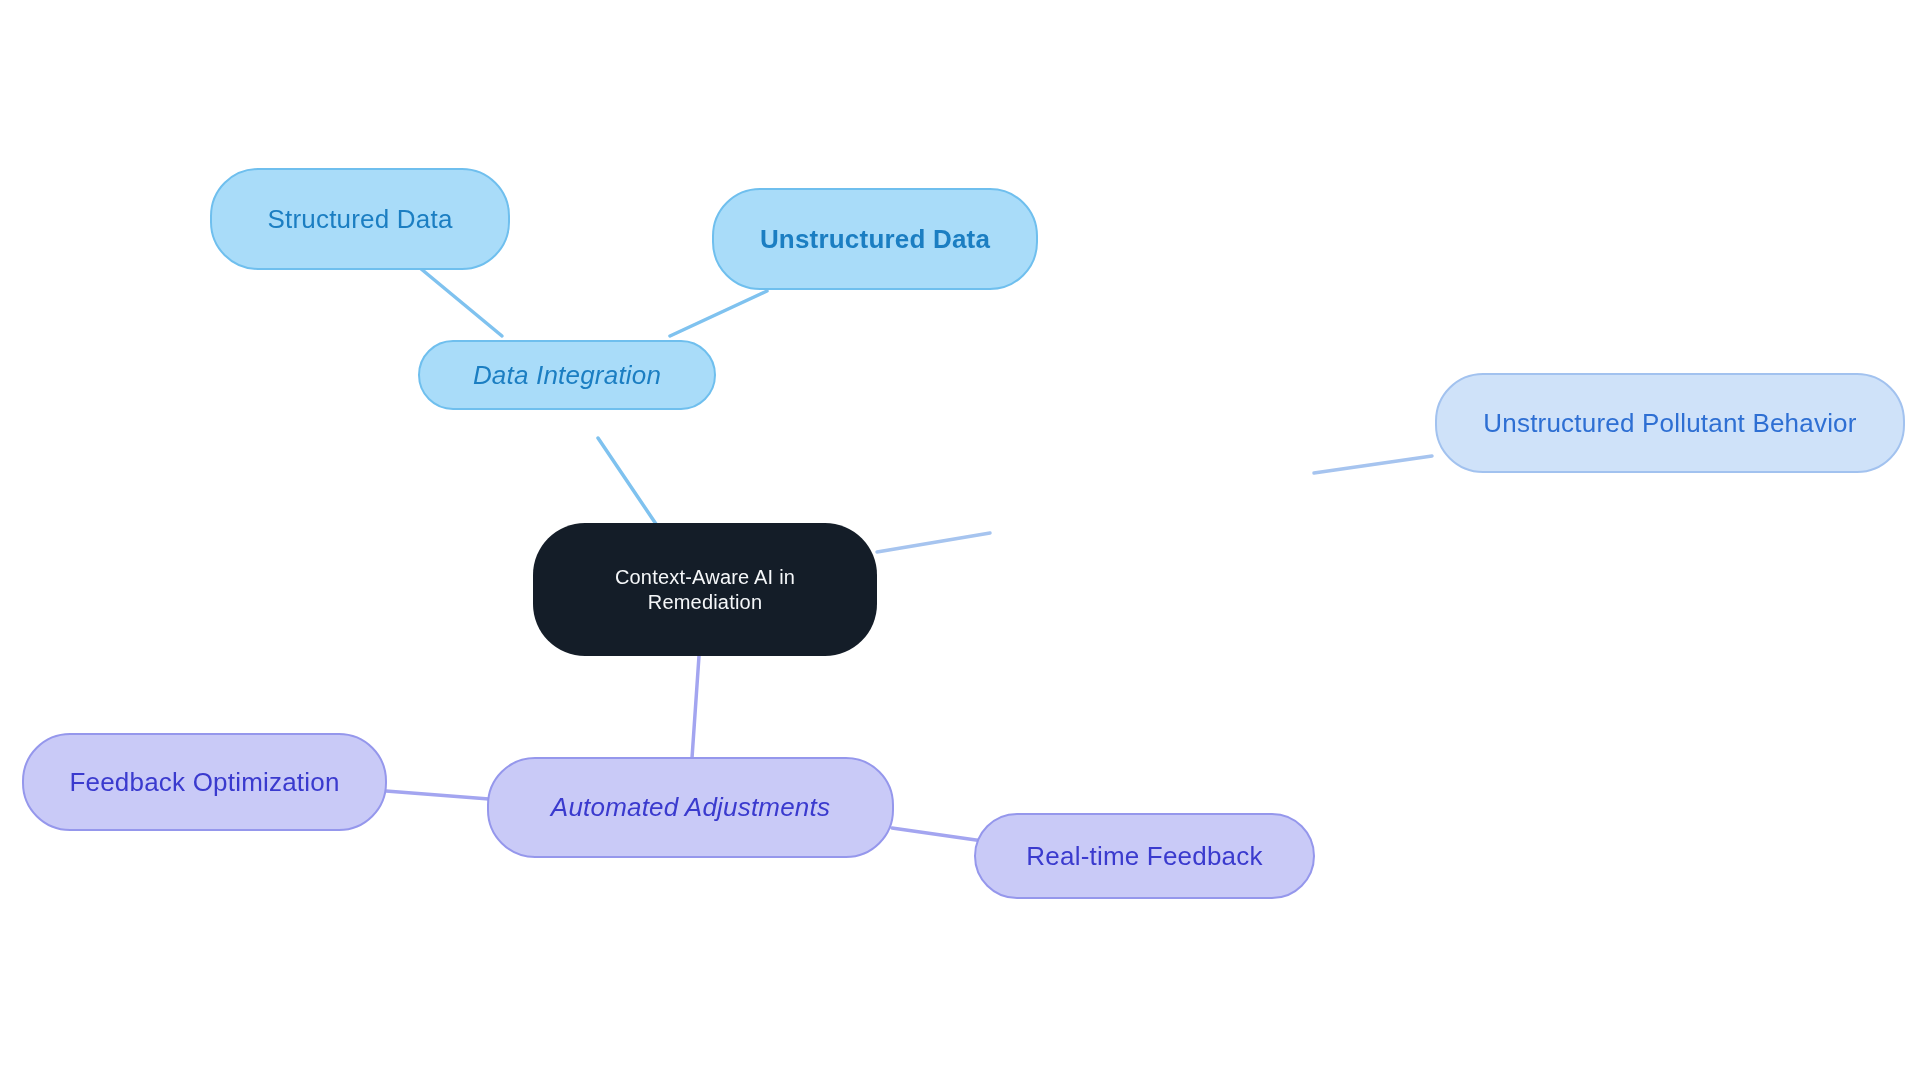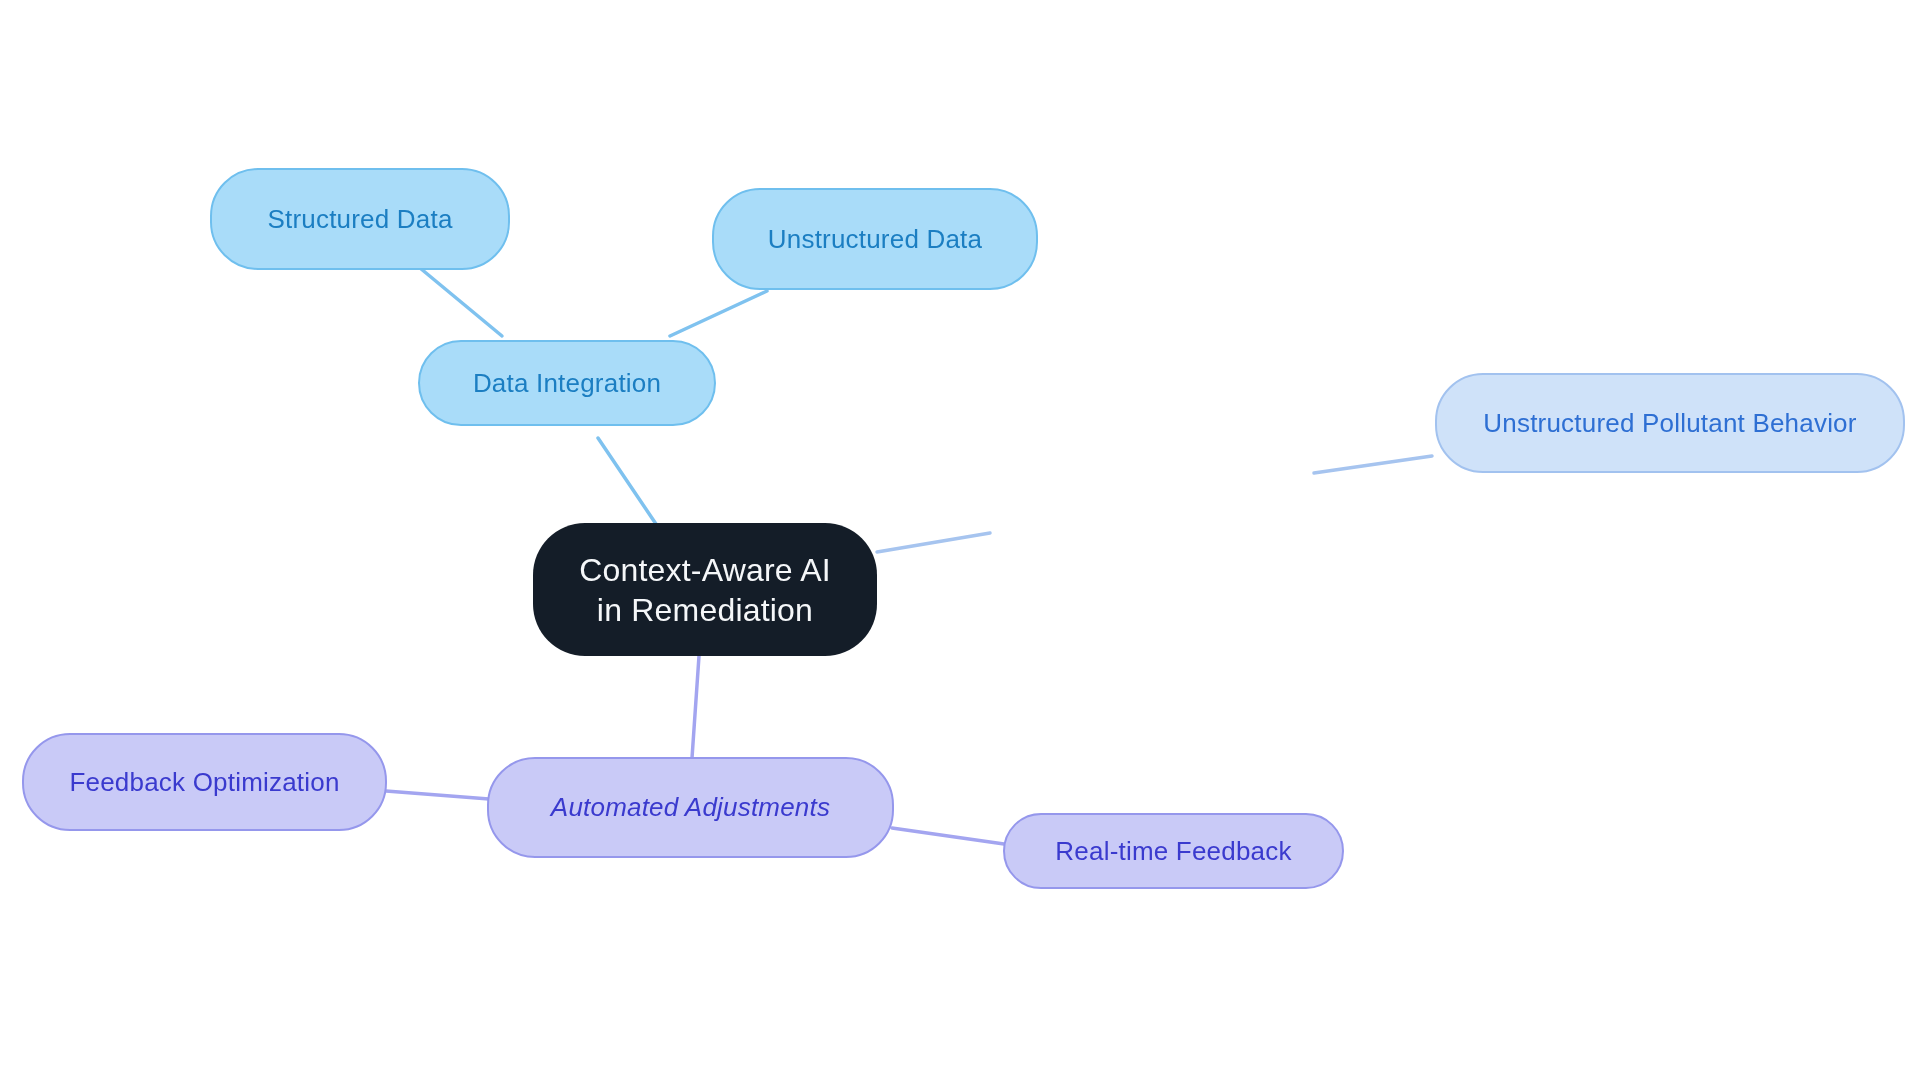--- a/index.html
+++ b/index.html
@@ -35,21 +35,21 @@
     font-size: 26px;
     line-height: 1.25;
     letter-spacing: 0.2px;
     cursor: default;
     white-space: nowrap;
   }
   .node.center {
     background: var(--center-fill, #141d28);
     color: var(--center-text, #f5f7f9);
     border-radius: 52px;
-    font-size: 32px;
+    font-size: 20px;
     white-space: normal;
     padding: 0 40px;
   }
   .node.sky {
     background: var(--sky-fill, #a9dcf9);
     border: 2px solid var(--sky-border, #6fbfee);
     color: var(--sky-text, #1b7ec2);
   }
   .node.periwinkle {
     background: var(--peri-fill, #cfe2f9);
@@ -73,28 +73,28 @@
     <line x1="598" y1="438" x2="656" y2="524" stroke="var(--sky-edge)" stroke-width="3.5" stroke-linecap="round"></line>
     <line x1="877" y1="552" x2="990" y2="533" stroke="var(--peri-edge)" stroke-width="3.5" stroke-linecap="round"></line>
     <line x1="1314" y1="473" x2="1432" y2="456" stroke="var(--peri-edge)" stroke-width="3.5" stroke-linecap="round"></line>
     <line x1="699" y1="656" x2="692" y2="758" stroke="var(--lav-edge)" stroke-width="3.5" stroke-linecap="round"></line>
     <line x1="489" y1="799" x2="386" y2="791" stroke="var(--lav-edge)" stroke-width="3.5" stroke-linecap="round"></line>
     <line x1="892" y1="828" x2="1004" y2="844" stroke="var(--lav-edge)" stroke-width="3.5" stroke-linecap="round"></line>
   </svg>
 
   <div class="node sky" style="left:210px; top:168px; width:300px; height:102px;">Structured Data</div>
 
-  <div class="node sky" style="left:712px; top:188px; width:326px; height:102px;">Unstructured Data</div>
+  <div class="node sky" style="left:712px; top:188px; width:326px; height:102px;font-weight:bold;">Unstructured Data</div>
 
-  <div class="node sky" style="left:418px; top:340px; width:298px; height:86px;">Data Integration</div>
+  <div class="node sky" style="left:418px; top:340px; width:298px; height:70px;font-style:italic;">Data Integration</div>
 
   <div class="node center" style="left:533px; top:523px; width:344px; height:133px;">Context-Aware AI in Remediation</div>
 
 
   <div class="node periwinkle" style="left:1435px; top:373px; width:470px; height:100px;">Unstructured Pollutant Behavior</div>
 
   <div class="node lavender" style="left:22px; top:733px; width:365px; height:98px;">Feedback Optimization</div>
 
   <div class="node lavender" style="left:487px; top:757px; width:407px; height:101px;font-style:italic;">Automated Adjustments</div>
 
-  <div class="node lavender" style="left:1003px; top:813px; width:341px; height:76px;">Real-time Feedback</div>
+  <div class="node lavender" style="left:974px; top:813px; width:341px; height:86px;">Real-time Feedback</div>
 
 </div>
 
 </body></html>

